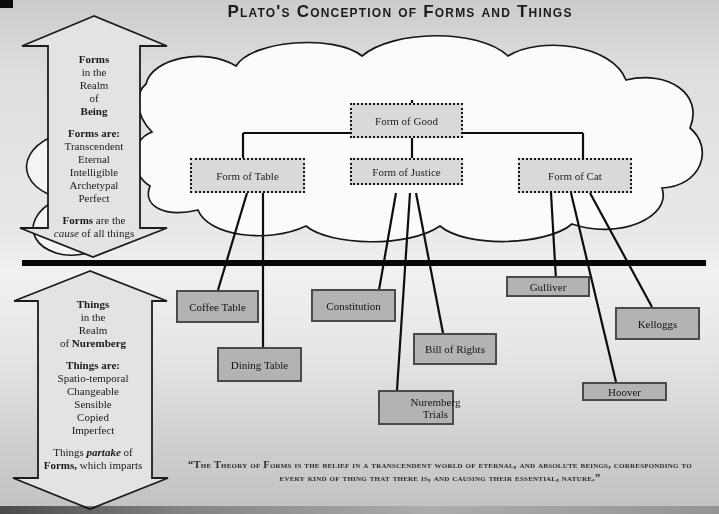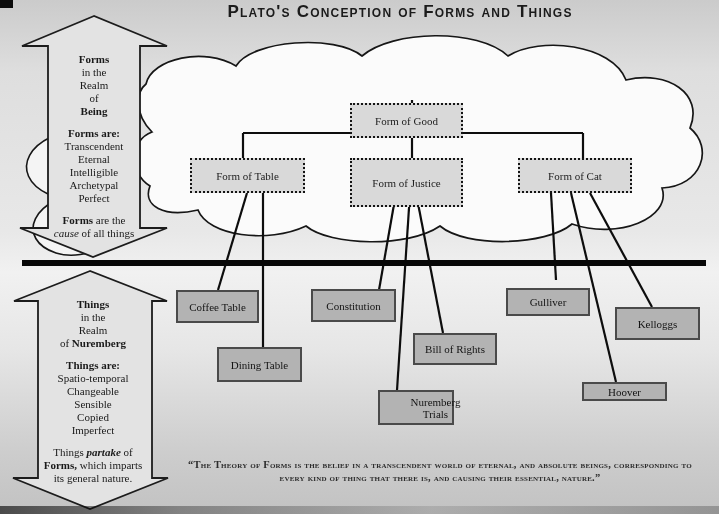--- a/index.html
+++ b/index.html
@@ -88,28 +88,28 @@
     <rect x="22" y="260" width="684" height="6" fill="#070707"></rect>
 
     <polygon points="94,16 22,46 48,46 48,228 20,228 93,257 167,228 140,228 140,46 167,46" fill="#e3e3e3" stroke="#1c1c1c" stroke-width="1.8"></polygon>
 
     <polygon points="90,271 14,301 38,301 38,478 13,478 90,509 168,478 152,478 152,301 167,301" fill="#e3e3e3" stroke="#1c1c1c" stroke-width="1.8"></polygon>
   </svg>
 
   <div class="nodes-layer">
       <div class="formbox" style="left: 350px; top: 65px; width: 113px; height: 35px; margin-top: 38px;">Form of Good</div>
       <div class="formbox" style="left: 190px; top: 158px; width: 115px; height: 35px;">Form of Table</div>
-      <div class="formbox" style="left: 350px; top: 158px; width: 113px; height: 49px;">Form of Justice</div>
+      <div class="formbox" style="left: 350px; top: 158px; width: 113px; height: 27px;">Form of Justice</div>
       <div class="formbox" style="left: 518px; top: 158px; width: 114px; height: 35px;">Form of Cat</div>
       <div class="thingbox" style="left: 176px; top: 290px; width: 83px; height: 33px;">Coffee Table</div>
       <div class="thingbox" style="left: 217px; top: 347px; width: 85px; height: 35px;">Dining Table</div>
       <div class="thingbox" style="left: 311px; top: 289px; width: 85px; height: 33px;">Constitution</div>
       <div class="thingbox" style="left: 413px; top: 333px; width: 84px; height: 32px;">Bill of Rights</div>
       <div class="thingbox" style="left: 378px; top: 390px; width: 76px; height: 35px; padding-left: 40px;">Nuremberg Trials</div>
-      <div class="thingbox" style="left: 506px; top: 288px; width: 84px; height: 28px;">Gulliver</div>
+      <div class="thingbox" style="left: 506px; top: 276px; width: 84px; height: 21px;">Gulliver</div>
       <div class="thingbox" style="left: 615px; top: 307px; width: 85px; height: 33px;">Kelloggs</div>
       <div class="thingbox" style="left: 582px; top: 382px; width: 85px; height: 19px;">Hoover</div>
     </div>
 
   <div class="texts-layer">
     <div class="arrow-text" style="left:30px;top:53px;width:128px;">
         <div class="block">
           <div><span class="b">Forms</span></div>
           <div><span>in the</span></div>
           <div><span>Realm</span></div>
@@ -140,20 +140,19 @@
           <div><span class="b">Things are:</span></div>
           <div><span>Spatio-temporal</span></div>
           <div><span>Changeable</span></div>
           <div><span>Sensible</span></div>
           <div><span>Copied</span></div>
           <div><span>Imperfect</span></div>
         </div>
         <div class="block">
           <div><span>Things </span><span class="b i">partake</span><span> of</span></div>
           <div><span class="b">Forms,</span><span> which imparts</span></div>
-          <div><span>its general nature.</span></div>
         </div>
       </div>
     <div class="quote">“The Theory of Forms is the belief in a transcendent world of eternal, and absolute beings, corresponding to every kind of thing that there is, and causing their essential, nature.”</div>
   </div>
 
   <div class="bottom-vignette"></div>
 </div>
 
 </body></html>

